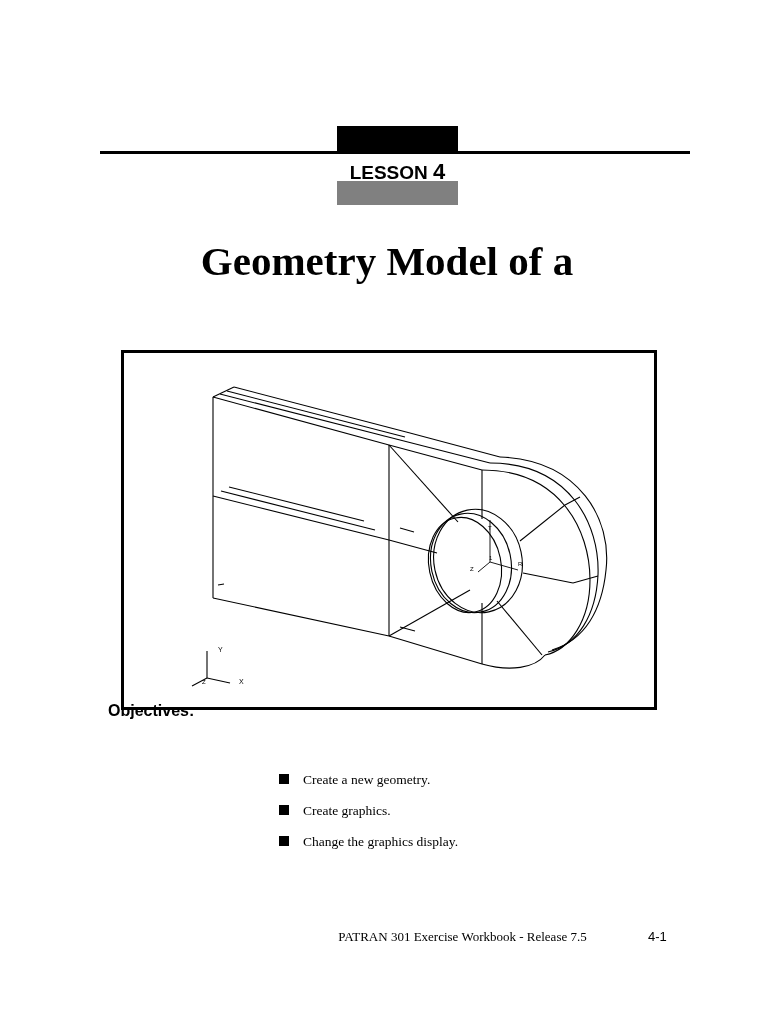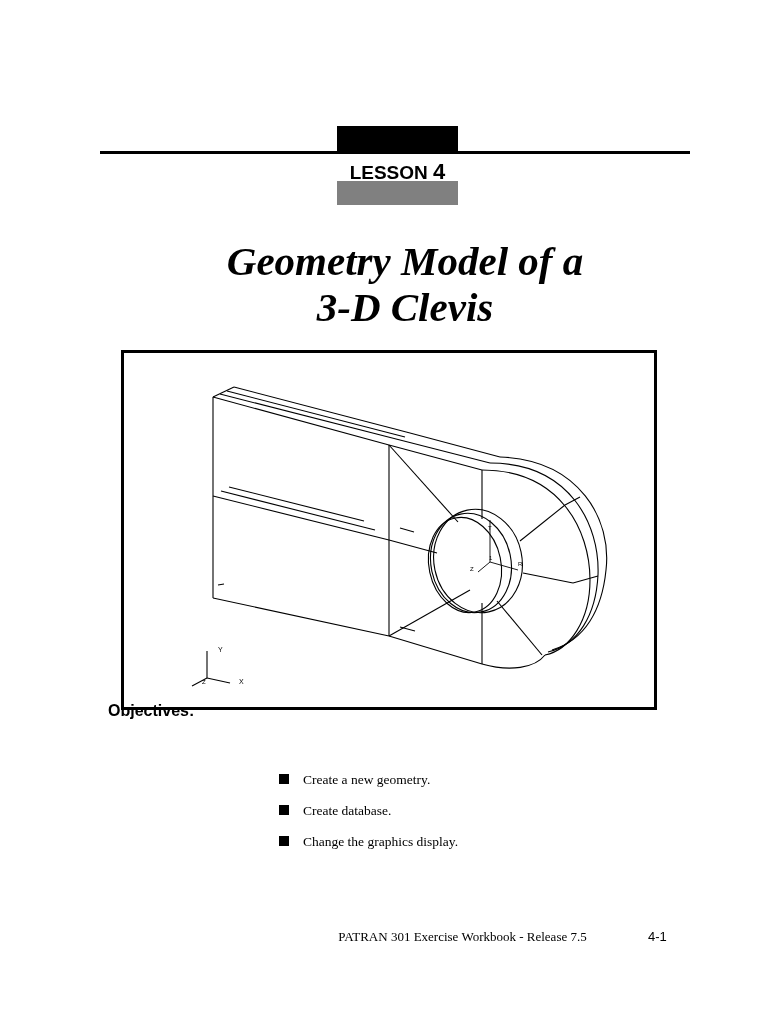--- a/index.html
+++ b/index.html
@@ -3,41 +3,40 @@
 <meta charset="utf-8">
 <style>
   html, body { margin: 0; padding: 0; background: #ffffff; }
   body { width: 768px; height: 1024px; position: relative; overflow: hidden; font-family: "Liberation Serif", serif; color: #000; }
   .abs { position: absolute; }
   .top-rule { left: 100px; top: 151px; width: 590px; height: 3px; background: #000; }
   .black-tab { left: 337px; top: 126px; width: 121px; height: 26px; background: #000; }
   .lesson-label { left: 337px; top: 154px; width: 121px; height: 26px; font-family: "Liberation Sans", sans-serif; font-weight: bold; font-size: 19px; line-height: 36px; text-align: center; letter-spacing: 0px; white-space: nowrap; }
   .lesson-label .num { font-size: 22px; }
   .gray-tab { left: 337px; top: 181px; width: 121px; height: 24px; background: #808080; }
-  .title { left: 150px; top: 238px; width: 510px; text-align: center; font-family: "Liberation Serif", serif; font-weight: bold; font-style: italic; font-size: 41px; line-height: 46px; }
+  .title { left: 132px; top: 238px; width: 510px; text-align: center; font-family: "Liberation Serif", serif; font-weight: bold; font-size: 41px; line-height: 46px; }
   .figure-frame { left: 121px; top: 350px; width: 530px; height: 354px; border: 3px solid #000; background: #fff; }
   .figure-frame svg { position: absolute; left: 0; top: 0; }
   .objectives-heading { left: 108px; top: 698px; font-family: "Liberation Sans", sans-serif; font-weight: bold; font-size: 16px; line-height: 26px; }
   .obj-list { left: 279px; top: 770px; margin: 0; padding: 0; list-style: none; }
   .obj-item { position: relative; height: 31px; font-family: "Liberation Serif", serif; font-size: 13.5px; line-height: 20px; padding-left: 24px; white-space: nowrap; }
   .obj-bullet { position: absolute; left: 0; top: 4px; width: 10px; height: 10px; background: #000; }
   .footer-text { left: 300px; top: 928px; width: 325px; text-align: center; font-family: "Liberation Serif", serif; font-size: 13px; line-height: 18px; white-space: nowrap; }
   .footer-page { left: 648px; top: 928px; font-family: "Liberation Sans", sans-serif; font-weight: normal; font-size: 13px; line-height: 18px; }
 </style>
 </head>
 <body>
 
 <div class="abs black-tab"></div>
 <div class="abs top-rule"></div>
 <div class="abs lesson-label"><span>LESSON</span> <span class="num">4</span></div>
 <div class="abs gray-tab"></div>
 
 <div class="abs title">
   <div>Geometry Model of a</div>
-  <div>3-D Clevis</div>
 </div>
 
 <div class="abs figure-frame">
 
   <svg width="530" height="354" viewBox="0 0 530 354" fill="none" stroke="#000" stroke-width="1.1">
     <g transform="translate(-124,-353)">
 
       <line x1="213" y1="397" x2="213" y2="598"></line>
       <line x1="213" y1="598" x2="389" y2="636"></line>
       <line x1="213" y1="397" x2="389" y2="445"></line>
@@ -105,21 +104,21 @@
 
 <div class="abs objectives-heading">Objectives:</div>
 
 <ul class="abs obj-list">
   <li class="obj-item">
     <span class="obj-bullet"></span>
     <span>Create a new geometry.</span>
   </li>
   <li class="obj-item">
     <span class="obj-bullet"></span>
-    <span>Create database.</span>
+    <span>Create graphics.</span>
   </li>
   <li class="obj-item">
     <span class="obj-bullet"></span>
     <span>Change the graphics display.</span>
   </li>
 </ul>
 
 <div class="abs footer-text">PATRAN 301 Exercise Workbook - Release 7.5</div>
 <div class="abs footer-page">4-1</div>
 

